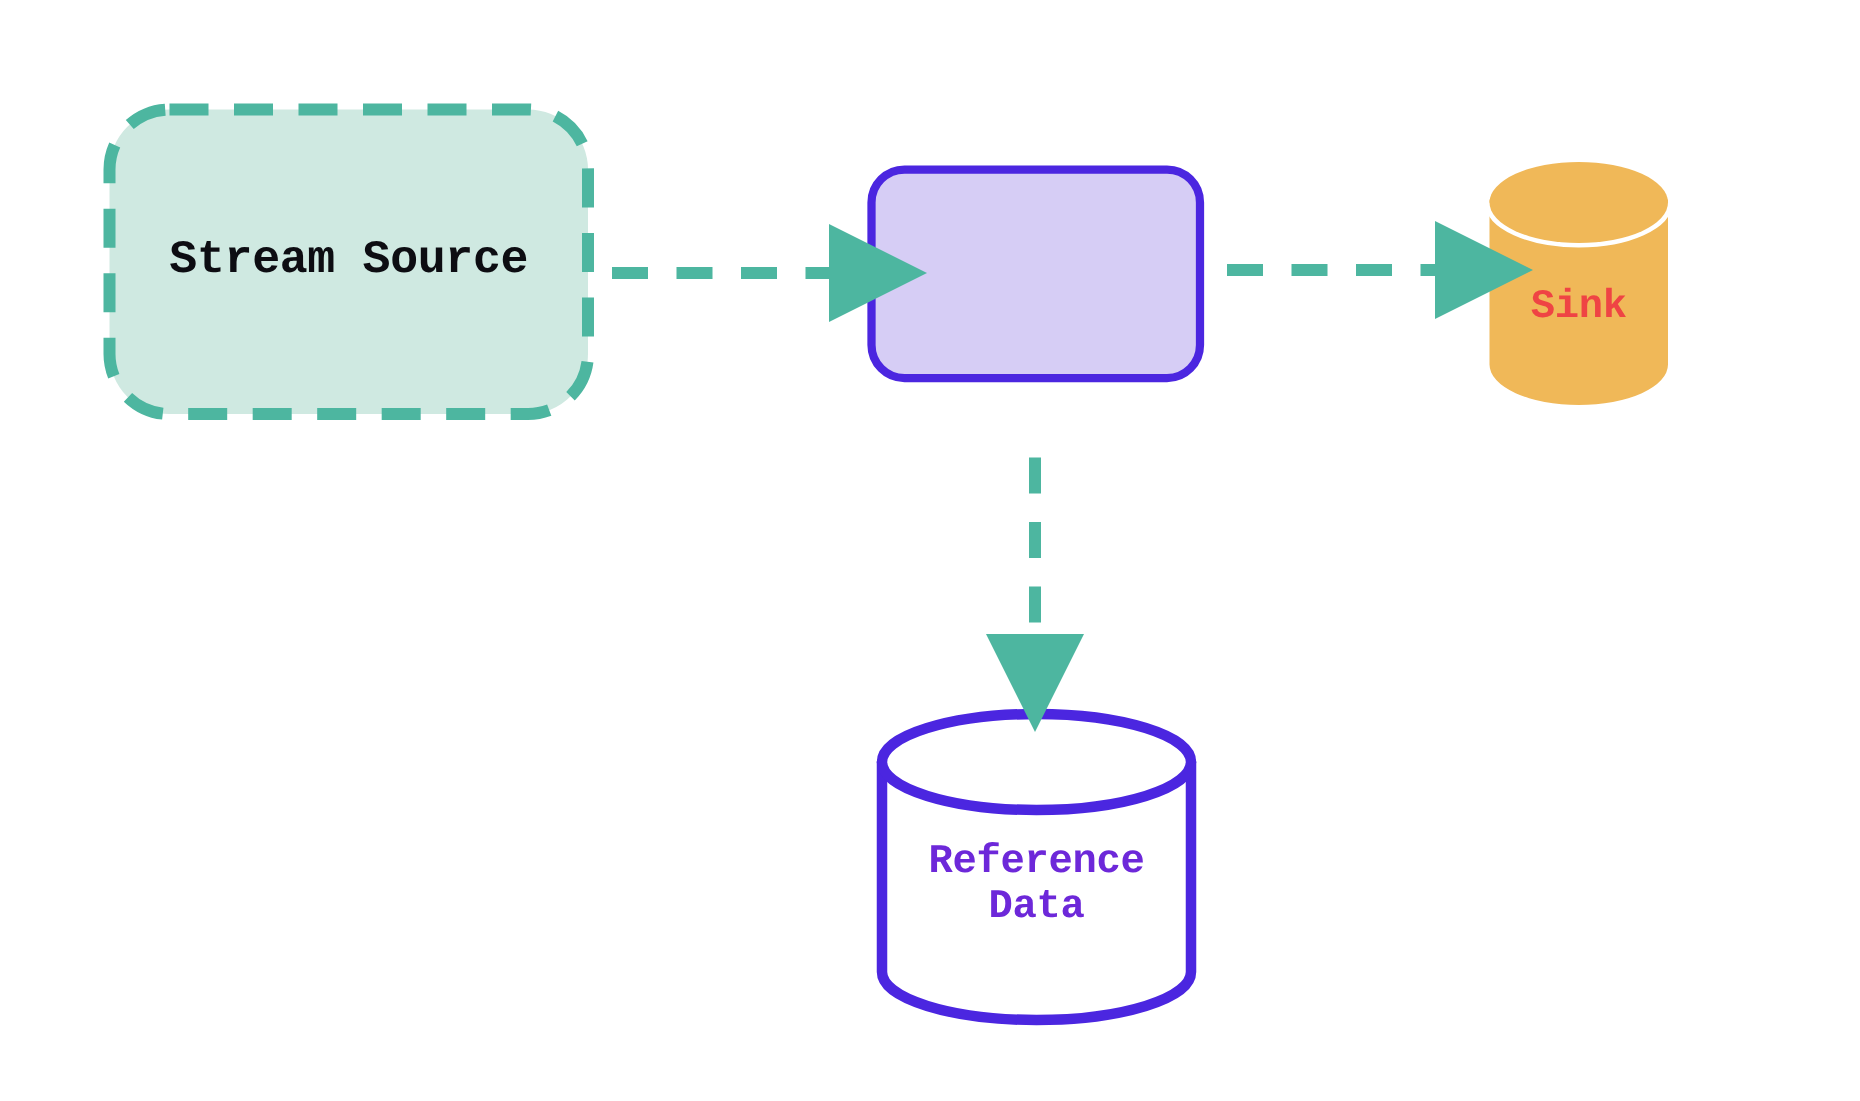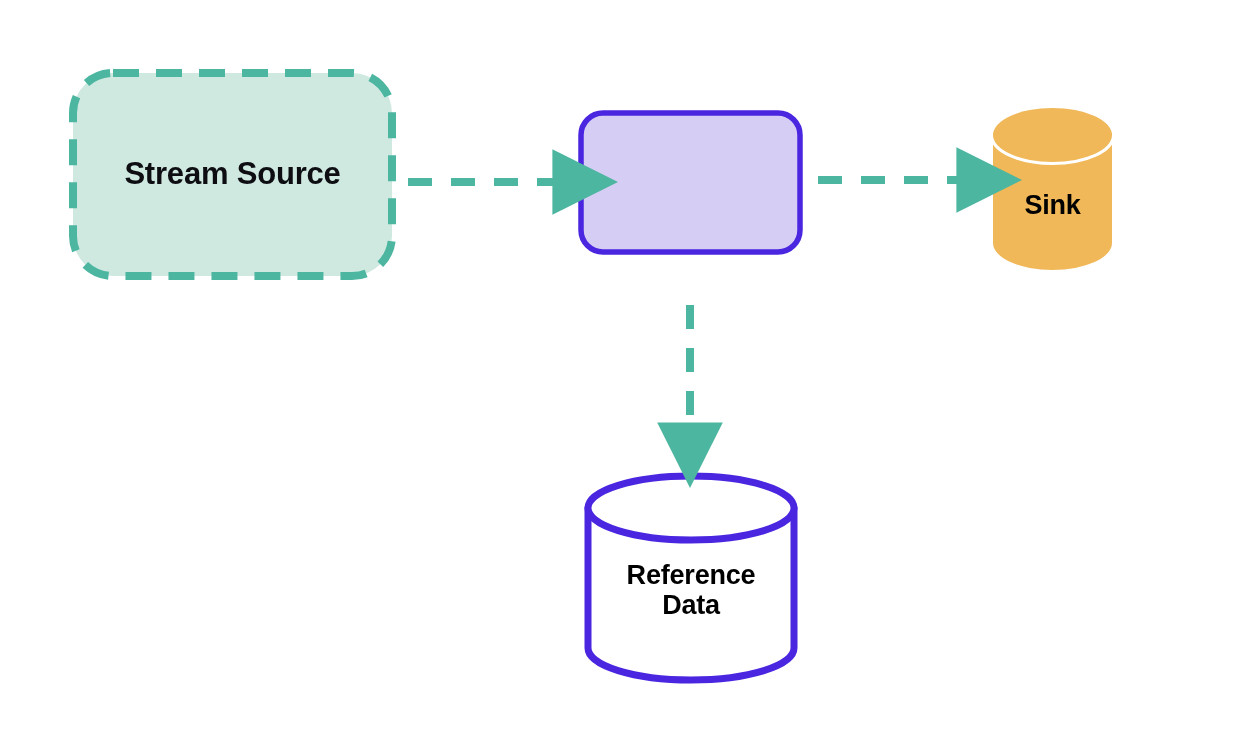--- a/index.html
+++ b/index.html
@@ -10,20 +10,21 @@
   }
   body {
     font-family: "Liberation Sans", "DejaVu Sans", sans-serif;
   }
   #diagram-canvas {
     position: relative;
     width: 1240px;
     height: 734px;
     background: #ffffff;
     overflow: hidden;
+    font-family: Liberation Mono, monospace;
   }
   #diagram-svg {
     position: absolute;
     top: 0;
     left: 0;
     width: 1240px;
     height: 734px;
     display: block;
   }
 
@@ -61,31 +62,31 @@
     color: #17123a;
   }
 
   
   #label-sink {
     left: 993px;
     top: 150px;
     width: 119px;
     height: 110px;
     font-size: 27px;
-    color: #000000;
+    color: #ef4444;
   }
 
   
   #label-reference-data {
     left: 585px;
     top: 525px;
     width: 212px;
     height: 130px;
     font-size: 27px;
-    color: #000000;
+    color: #6d28d9;
   }
 </style>
 </head>
 <body>
 
 <div id="diagram-canvas">
 
   <svg id="diagram-svg" viewBox="0 0 1240 734" xmlns="http://www.w3.org/2000/svg">
 
     <defs>

